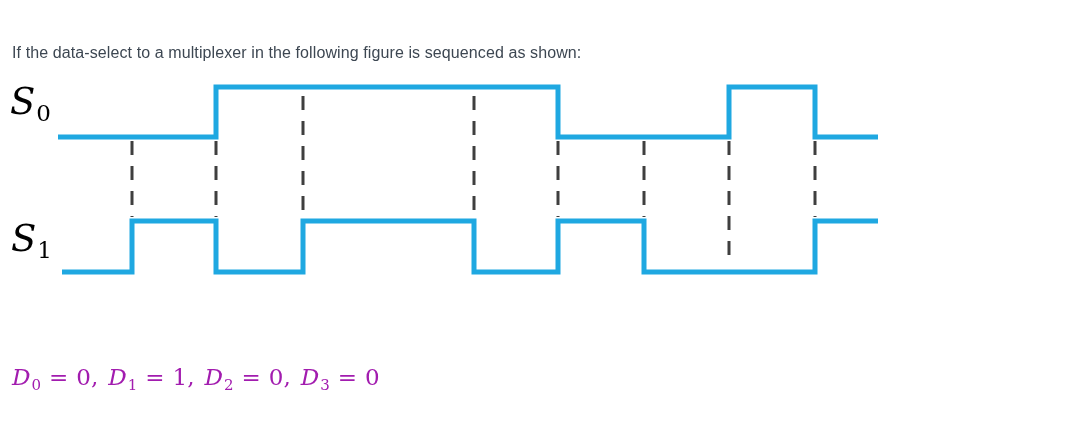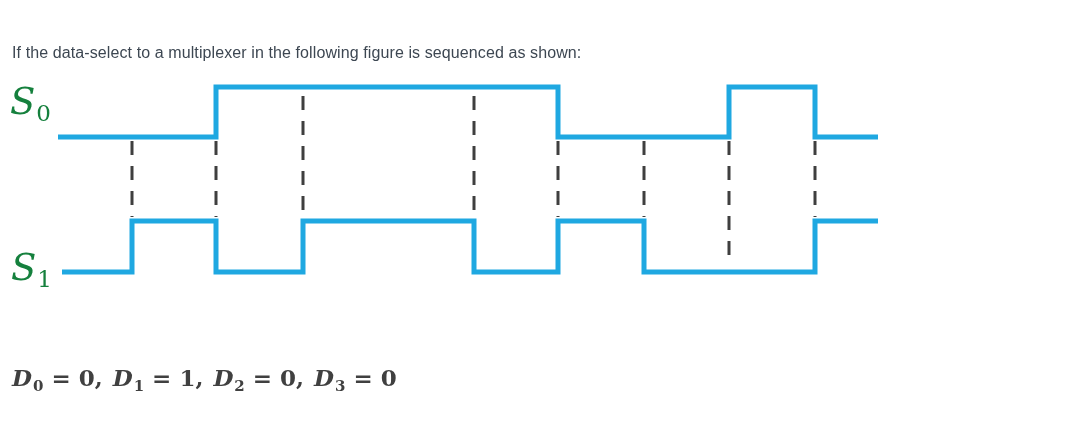--- a/index.html
+++ b/index.html
@@ -8,30 +8,30 @@
     overflow:hidden; font-family:"Liberation Sans", sans-serif;
   }
   .sans {
     position:absolute; margin:0; font-family:"Liberation Sans", sans-serif;
     font-size:16px; color:#3d4752; letter-spacing:0.1px;
   }
   #intro { left:12px; top:44px; }
   #determine { left:12px; top:331px; }
   #wave-svg { position:absolute; left:0; top:0; }
   .sig-label {
-    position:absolute; font-family:"DejaVu Serif", serif; color:#15803d;
+    position:absolute; font-family:"DejaVu Serif", serif; color:#000000;
     font-size:37px; line-height:1.1; white-space:nowrap;
   }
   .sig-label .sym { font-style:italic; }
   .sig-label .sub { font-size:23px; vertical-align:-7px; margin-left:1px; font-style:normal; }
   #label-s0 { left:10px; top:82px; }
-  #label-s1 { left:11px; top:219px;margin-top:29px; }
+  #label-s1 { left:11px; top:219px; }
   #equation {
     position:absolute; left:12px; top:364px; font-family:"DejaVu Serif", serif;
-    font-size:23px; color:#404040; white-space:nowrap;font-weight:bold;
+    font-size:23px; color:#a21caf; white-space:nowrap;
   }
   #equation .sym { font-style:italic; }
   #equation .sub { font-size:15px; vertical-align:-5px; margin-left:1px; }
   #equation .eq { margin:0 8px; }
   #equation .val { }
   #equation .comma { margin-right:10px; }
 </style>
 </head>
 <body>
 

